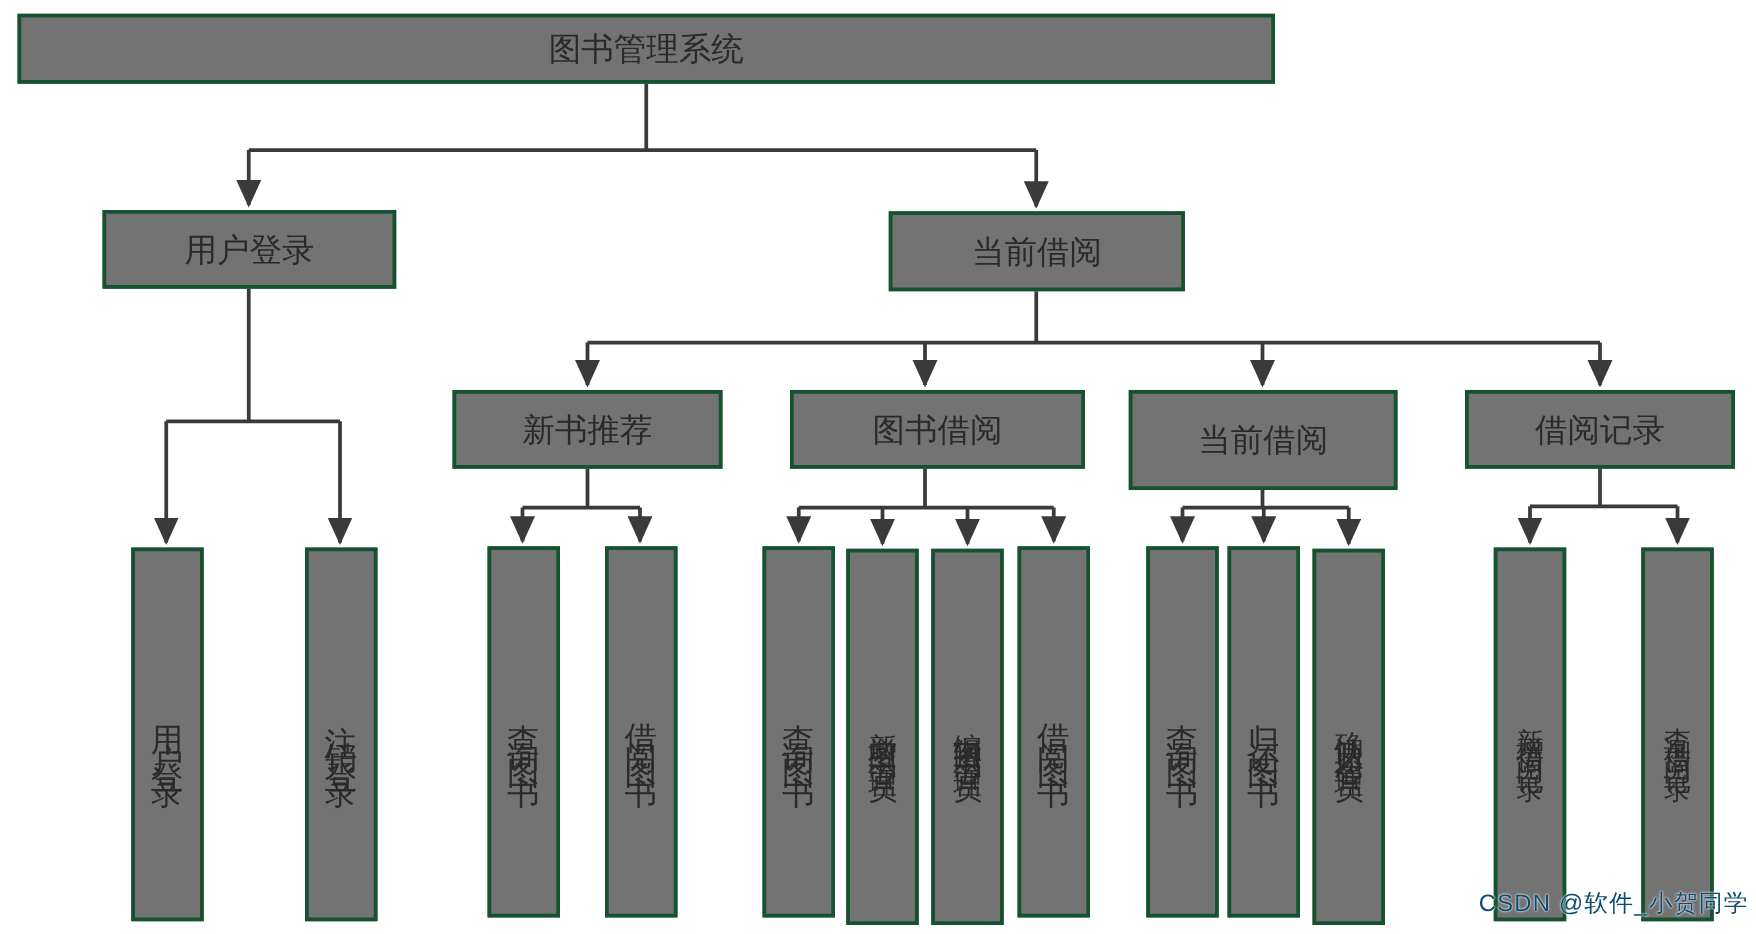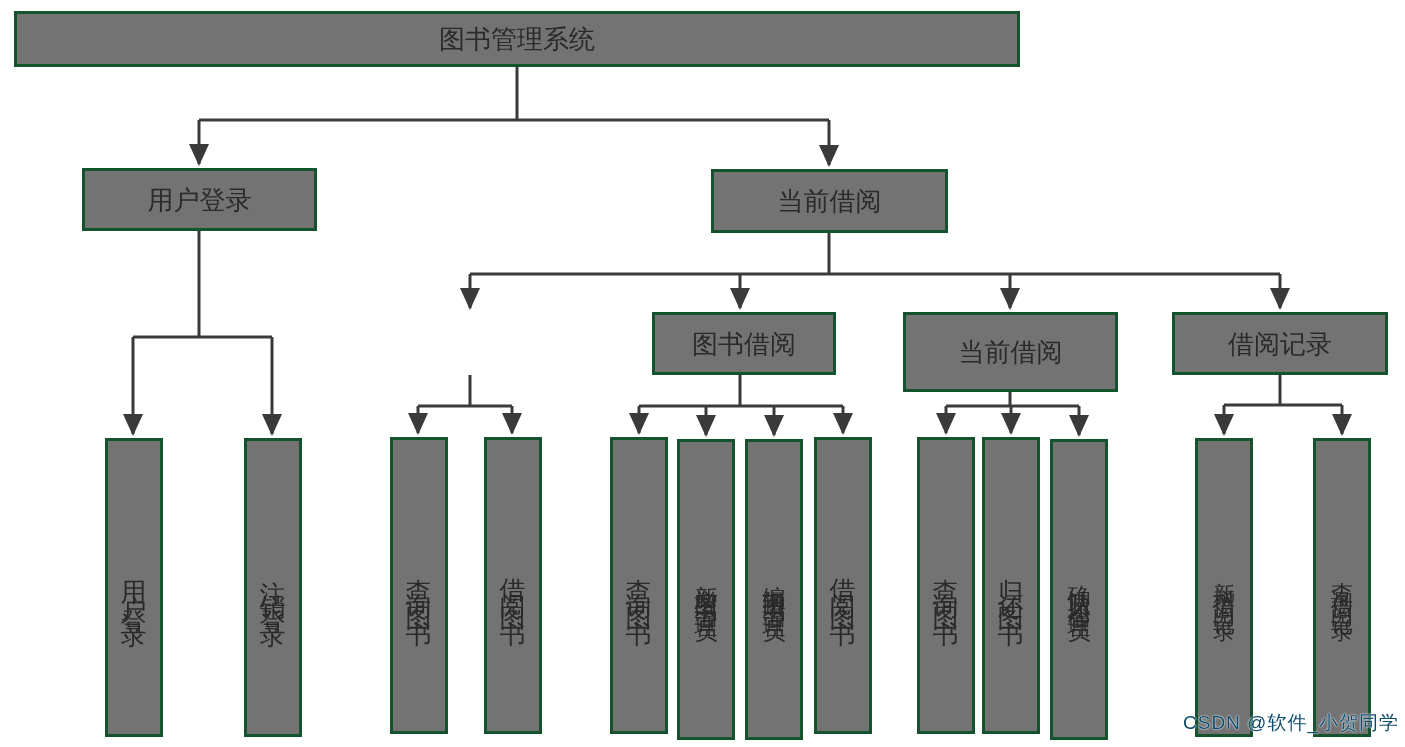--- a/index.html
+++ b/index.html
@@ -81,21 +81,24 @@
     <span class="label">图书管理系统</span>
   </div>
 
   <div class="box" style="left:82px;top:168px;width:235px;height:63px;">
     <span class="label">用户登录</span>
   </div>
   <div class="box" style="left:711px;top:169px;width:237px;height:64px;">
     <span class="label">当前借阅</span>
   </div>
 
-  <div class="box" style="left:652px;top:312px;width:184px;height:63px;">
+  <div class="box" style="left:362px;top:312px;width:216px;height:63px;">
+    <span class="label">新书推荐</span>
+  </div>
+  <div class="box" style="left:632px;top:312px;width:236px;height:63px;">
     <span class="label">图书借阅</span>
   </div>
   <div class="box" style="left:903px;top:312px;width:215px;height:80px;">
     <span class="label">当前借阅</span>
   </div>
   <div class="box" style="left:1172px;top:312px;width:216px;height:63px;">
     <span class="label">借阅记录</span>
   </div>
 
   <div class="box vtext v4" style="left:105px;top:438px;width:58px;height:299px;">

